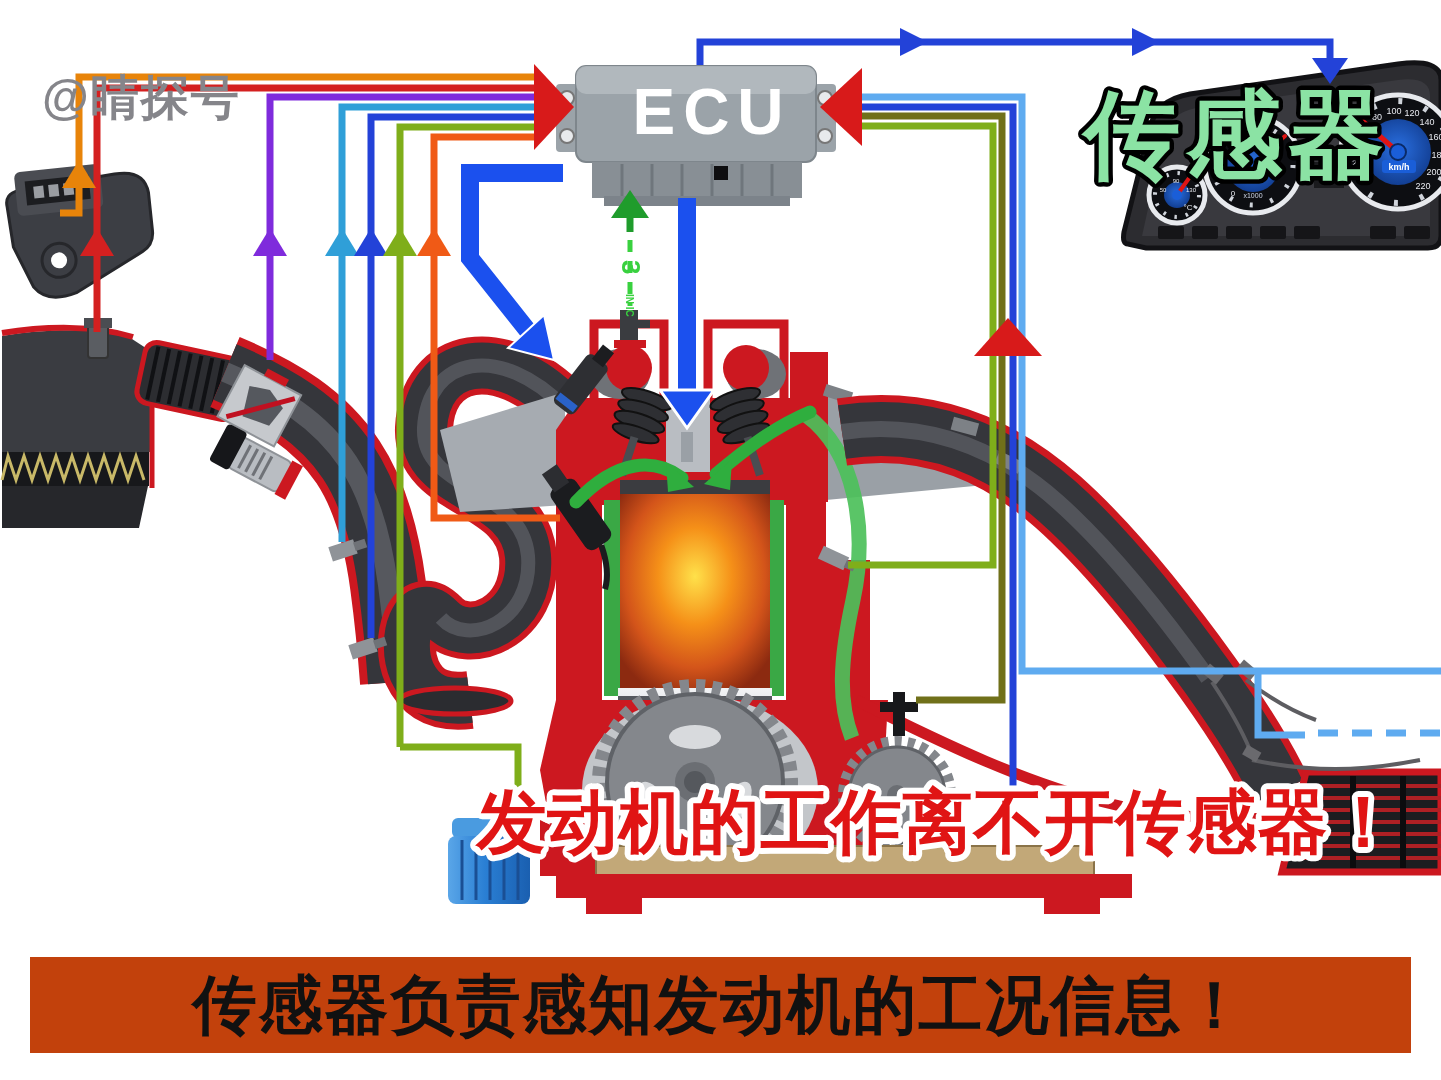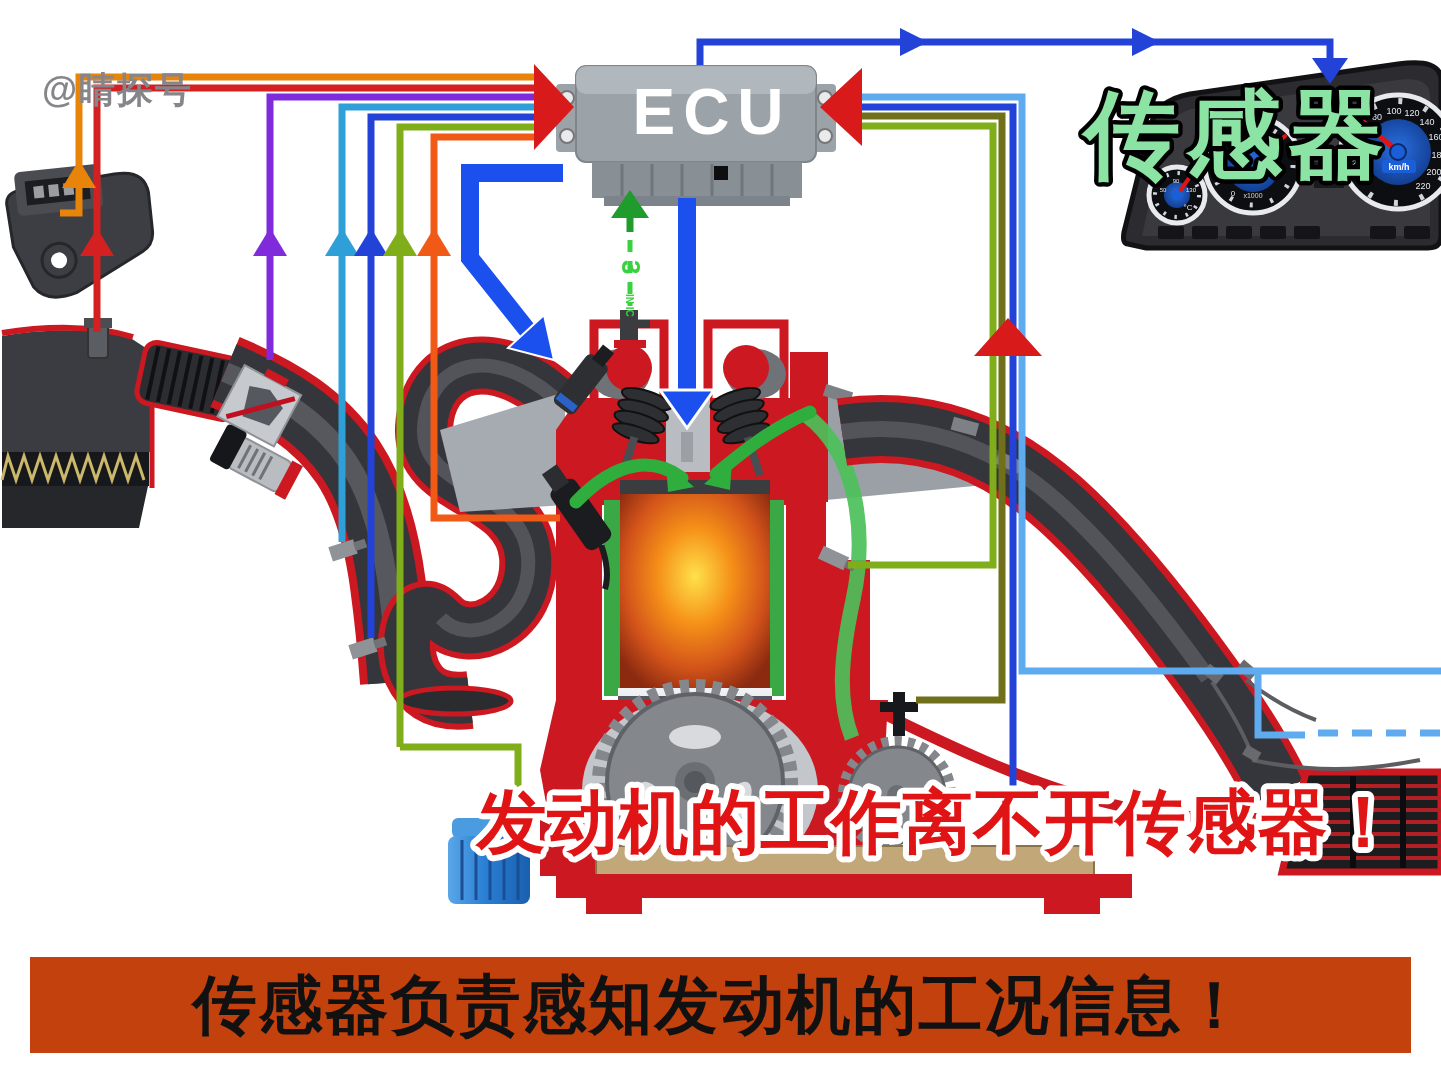--- a/index.html
+++ b/index.html
@@ -1,19 +1,19 @@
 <!DOCTYPE html>
 <html><head>
 <meta charset="utf-8">
 <style>
   html,body{margin:0;padding:0;background:#dfe1e4;}
   .stage{position:relative;width:1441px;height:1080px;background:#ffffff;overflow:hidden;
          font-family:"Liberation Sans",sans-serif;margin:0 auto;}
   .stage svg{position:absolute;left:0;top:0;}
-  .watermark{position:absolute;left:42px;top:66px;font-size:36px;font-weight:900;
+  .watermark{position:absolute;left:42px;top:66px;font-size:48px;font-weight:900;
              color:#85858a;letter-spacing:2px;z-index:30;}
   .ecu-label{position:absolute;left:576px;top:62px;width:272px;height:100px;display:flex;
              align-items:center;justify-content:center;font-size:64px;font-weight:900;
              color:#ffffff;letter-spacing:8px;z-index:25;}
   .banner{position:absolute;left:30px;top:957px;width:1381px;height:96px;background:#c2410c;
           display:flex;align-items:center;justify-content:center;z-index:40;}
   .banner span{font-size:64px;font-weight:900;color:#111111;letter-spacing:2px;white-space:nowrap;}
   text{font-family:"Liberation Sans",sans-serif;}
 </style>
 </head>

